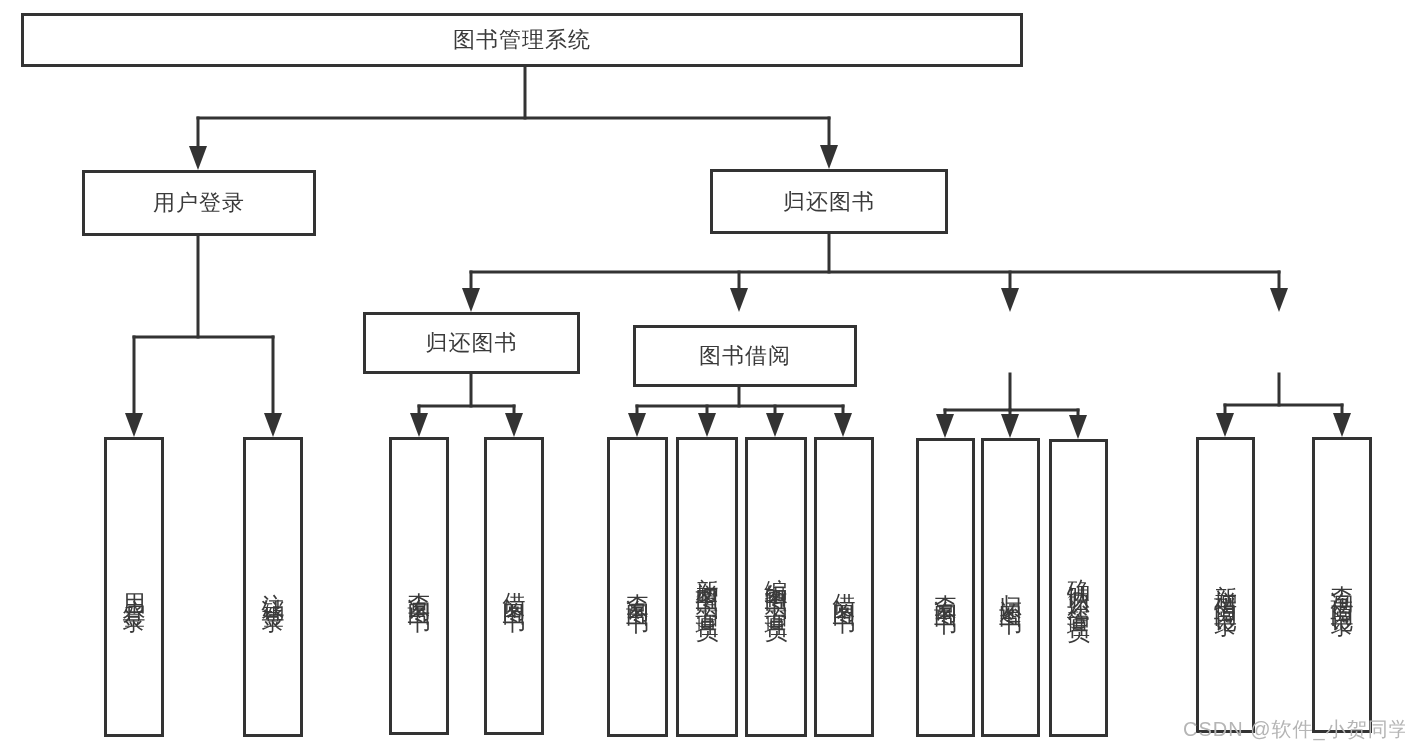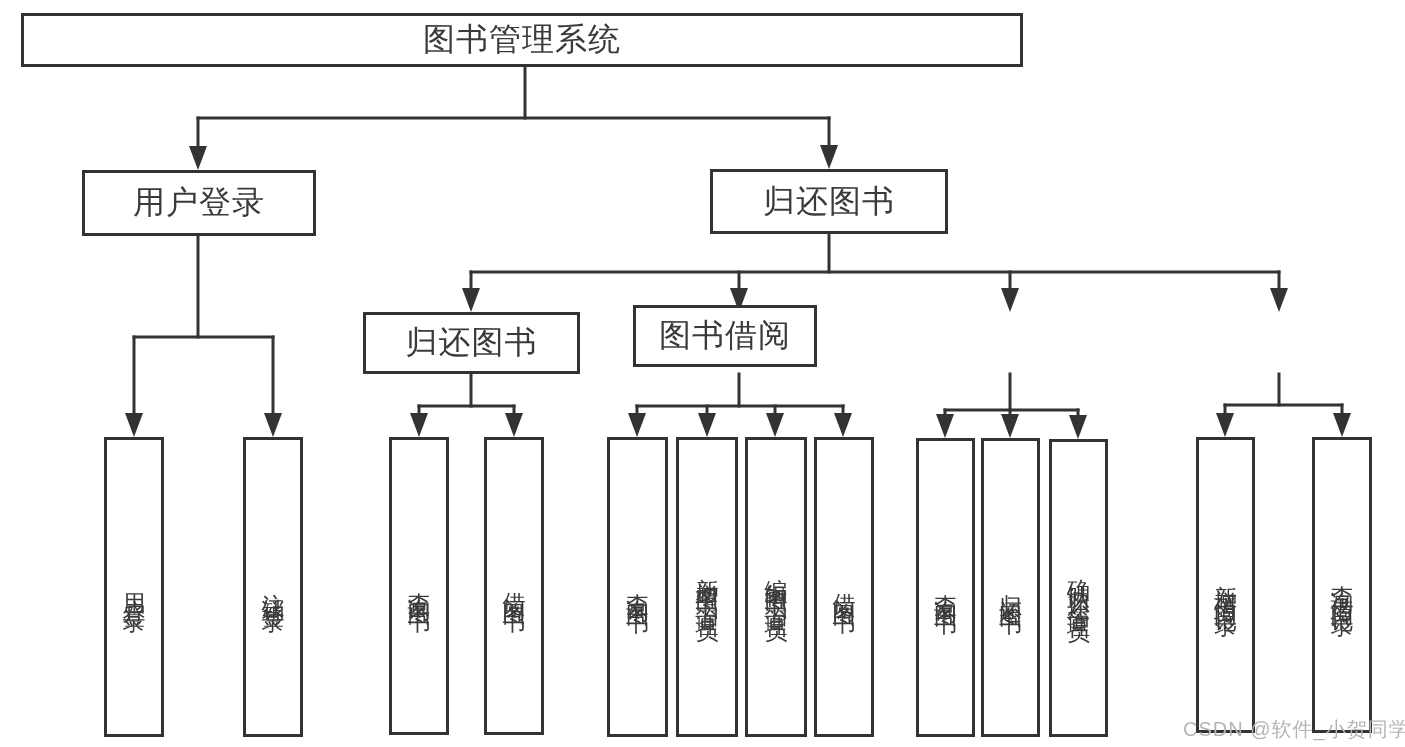--- a/index.html
+++ b/index.html
@@ -20,21 +20,21 @@
   }
   .node {
     position: absolute;
     box-sizing: border-box;
     border: 3px solid #333333;
     background: #ffffff;
     display: flex;
     align-items: center;
     justify-content: center;
     z-index: 2;
-    font-size: 32px;
+    font-size: 22px;
     letter-spacing: 1px;
     color: #3a3a3a;
     white-space: nowrap;
   }
   .vnode {
     position: absolute;
     box-sizing: border-box;
     border: 3px solid #333333;
     background: #ffffff;
     display: flex;
@@ -130,21 +130,21 @@
       <polygon points="1333,413 1351,413 1342,437"></polygon>
     </g>
   </svg>
 
   <div class="node" style="left:21px; top:13px; width:1002px; height:54px;">图书管理系统</div>
 
   <div class="node" style="left:82px; top:170px; width:234px; height:66px;">用户登录</div>
   <div class="node" style="left:710px; top:169px; width:238px; height:65px;">归还图书</div>
 
   <div class="node" style="left:363px; top:312px; width:217px; height:62px;">归还图书</div>
-  <div class="node" style="left:633px; top:305px; width:184px; height:62px;">图书借阅</div>
+  <div class="node" style="left:633px; top:325px; width:224px; height:62px;">图书借阅</div>
 
   <div class="vnode" style="left:104px; top:437px; width:60px; height:300px;">
     <span class="vtext">用户登录</span>
   </div>
   <div class="vnode" style="left:243px; top:437px; width:60px; height:300px;">
     <span class="vtext">注销登录</span>
   </div>
 
   <div class="vnode" style="left:389px; top:437px; width:60px; height:298px;">
     <span class="vtext">查询图书</span>

